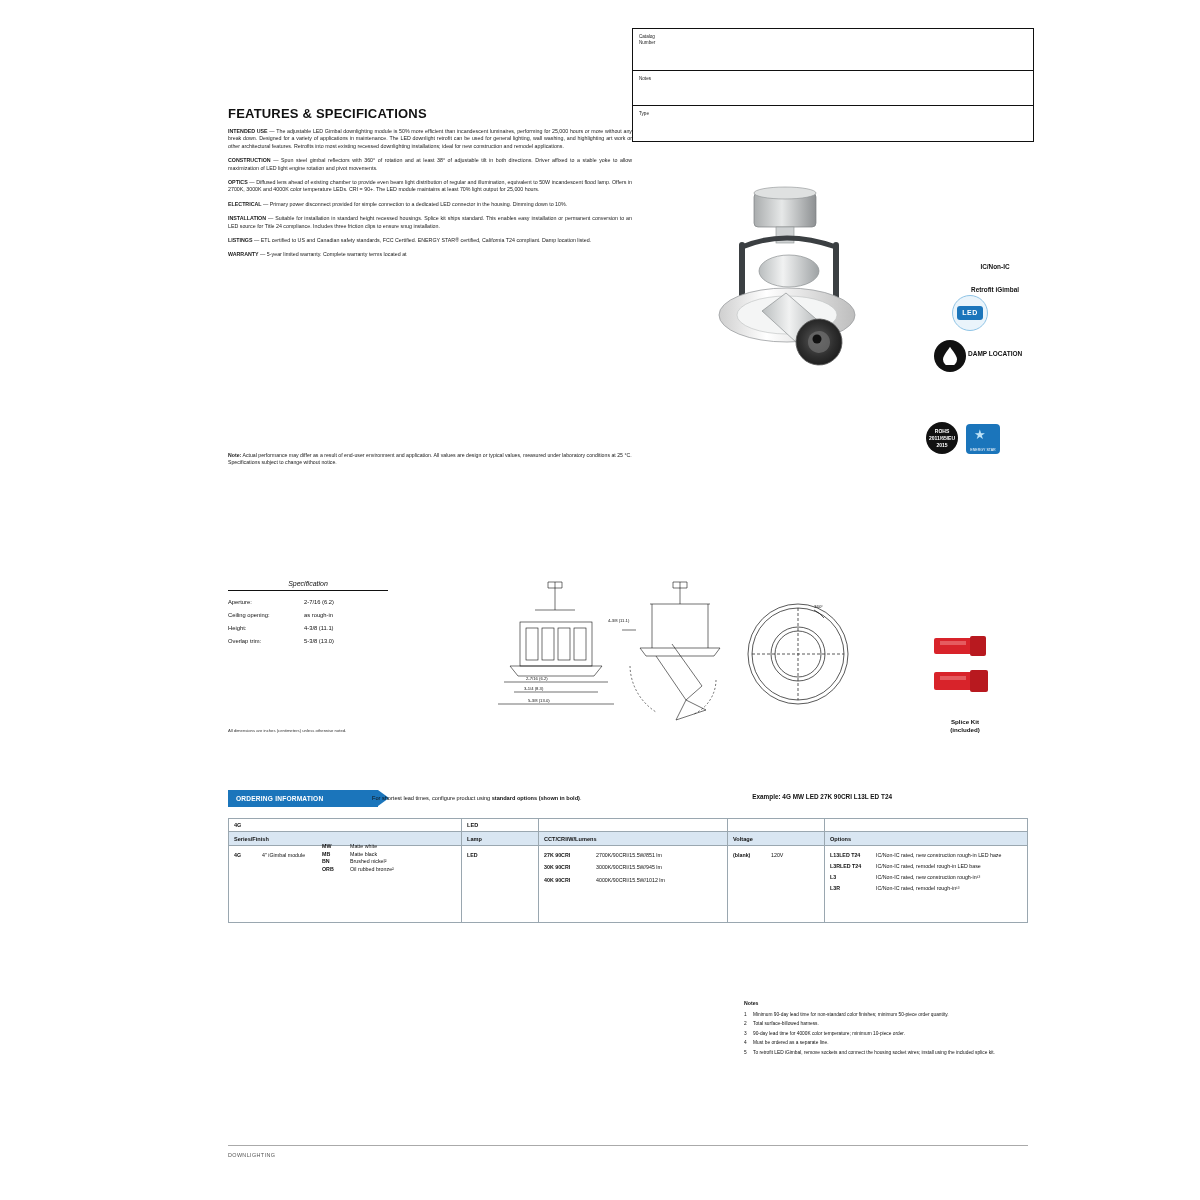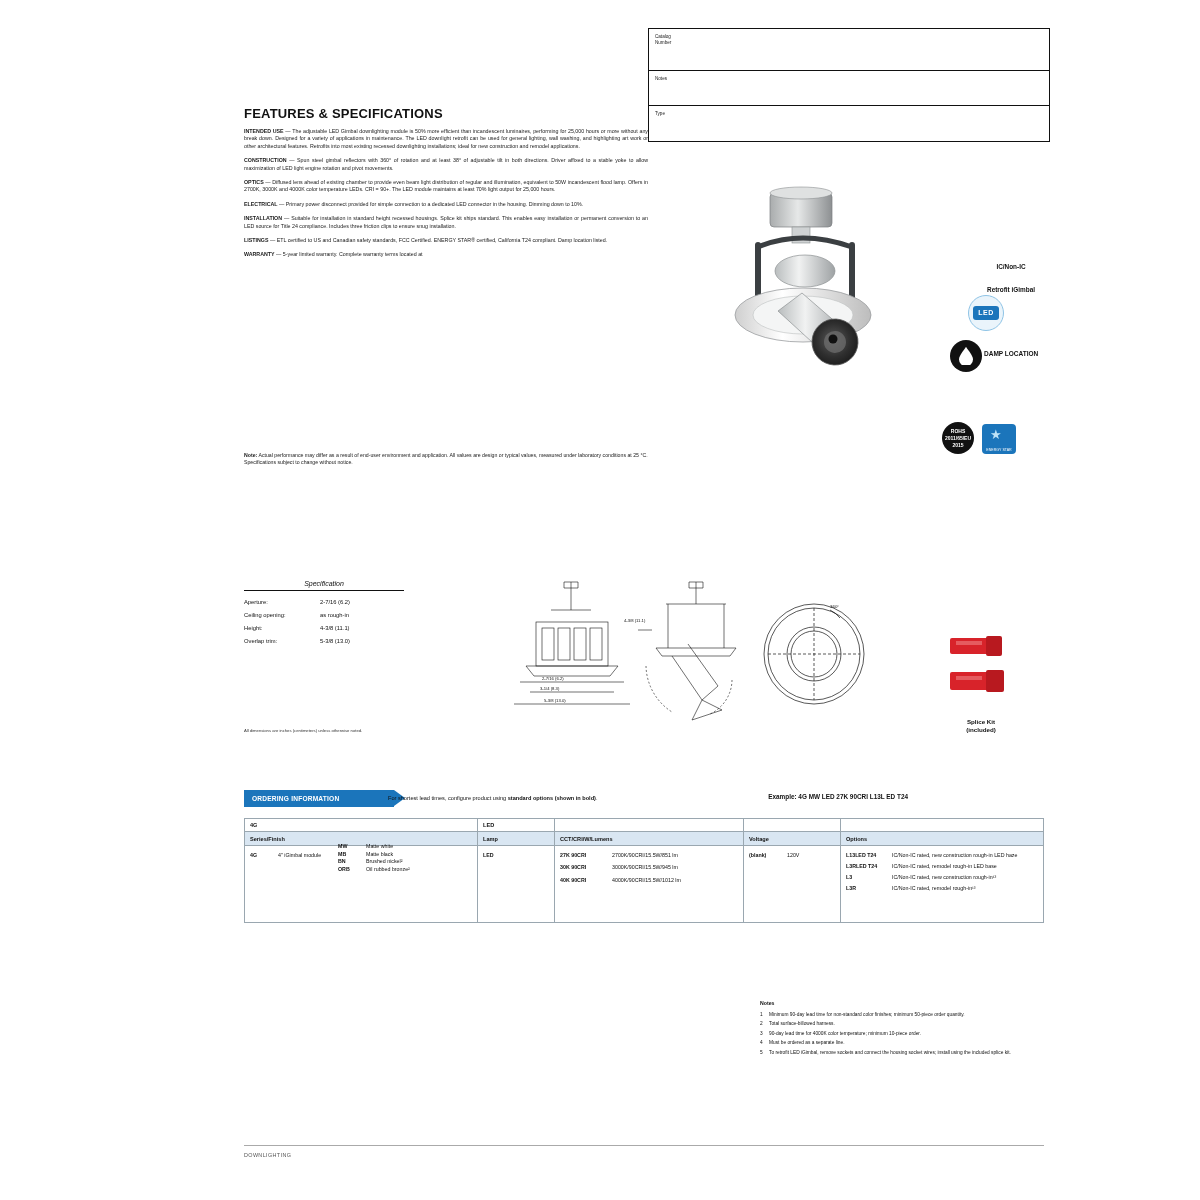--- a/index.html
+++ b/index.html
@@ -1,17 +1,17 @@
 <!DOCTYPE html>
 <html><head>
 <meta charset="utf-8">
 <style>
   html,body{margin:0;padding:0;background:#ffffff;}
   body{width:1200px;height:1200px;font-family:"Liberation Sans",sans-serif;color:#111;position:relative;overflow:hidden;}
-  .page{position:absolute;left:16px;top:0;width:1064px;height:1200px;}
+  .page{position:absolute;left:0;top:0;width:1064px;height:1200px;}
 
   
   .catbox{position:absolute;left:632px;top:28px;width:400px;height:112px;border:1px solid #111;}
   .catbox .row{position:absolute;left:0;width:100%;border-bottom:1px solid #111;box-sizing:border-box;}
   .catbox .r1{top:0;height:42px;}
   .catbox .r2{top:42px;height:35px;}
   .catbox .r3{top:77px;height:35px;border-bottom:none;}
   .catbox .lbl{position:absolute;left:6px;top:5px;font-size:4.6px;line-height:6px;color:#222;}
 
   

